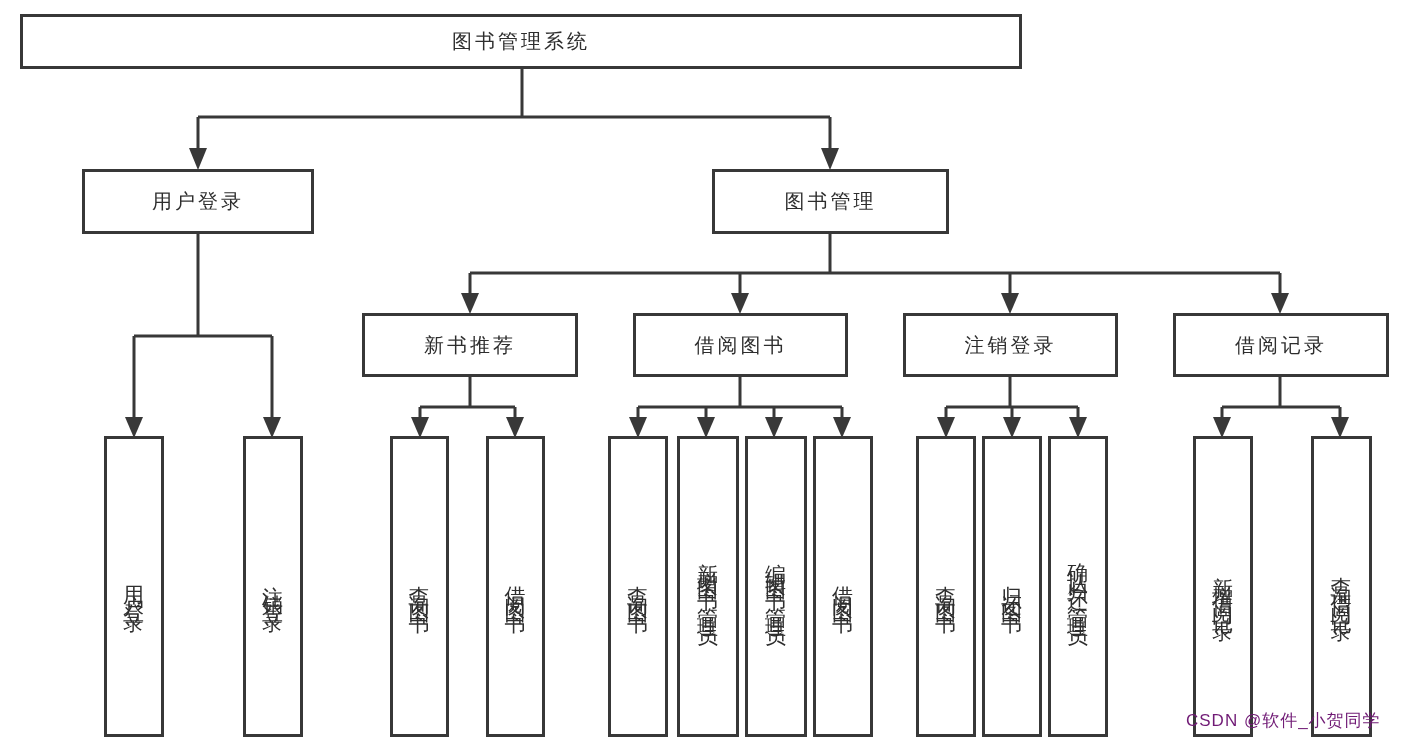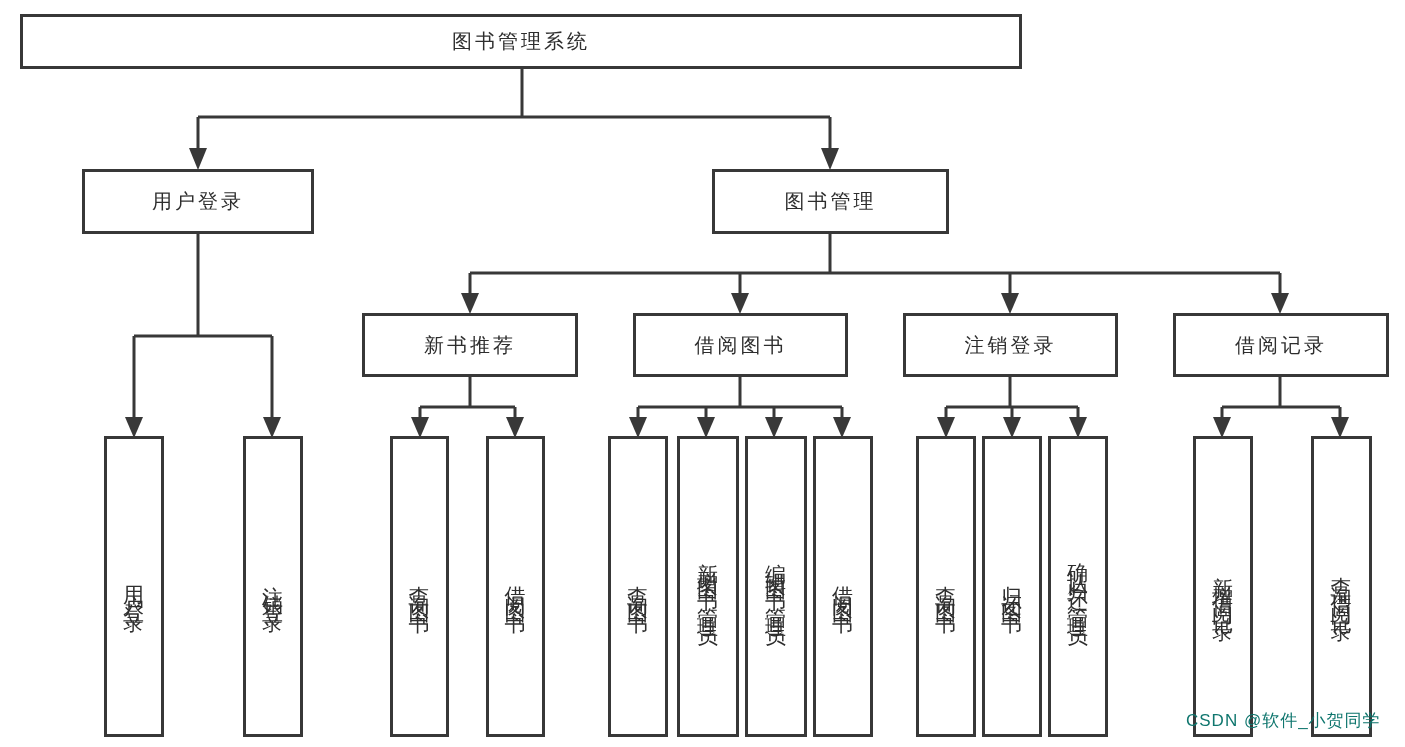--- a/index.html
+++ b/index.html
@@ -45,21 +45,21 @@
     line-height: 1;
     white-space: nowrap;
   }
   .watermark {
     position: absolute;
     left: 1186px;
     top: 709px;
     width: 215px;
     font-size: 17px;
     letter-spacing: 1px;
-    color: #0f766e;
+    color: #701a75;
     white-space: nowrap;
     z-index: 3;
   }
 </style>
 </head>
 <body>
 
 <div class="canvas">
 
   <svg class="connectors" width="1405" height="747" viewBox="0 0 1405 747">

